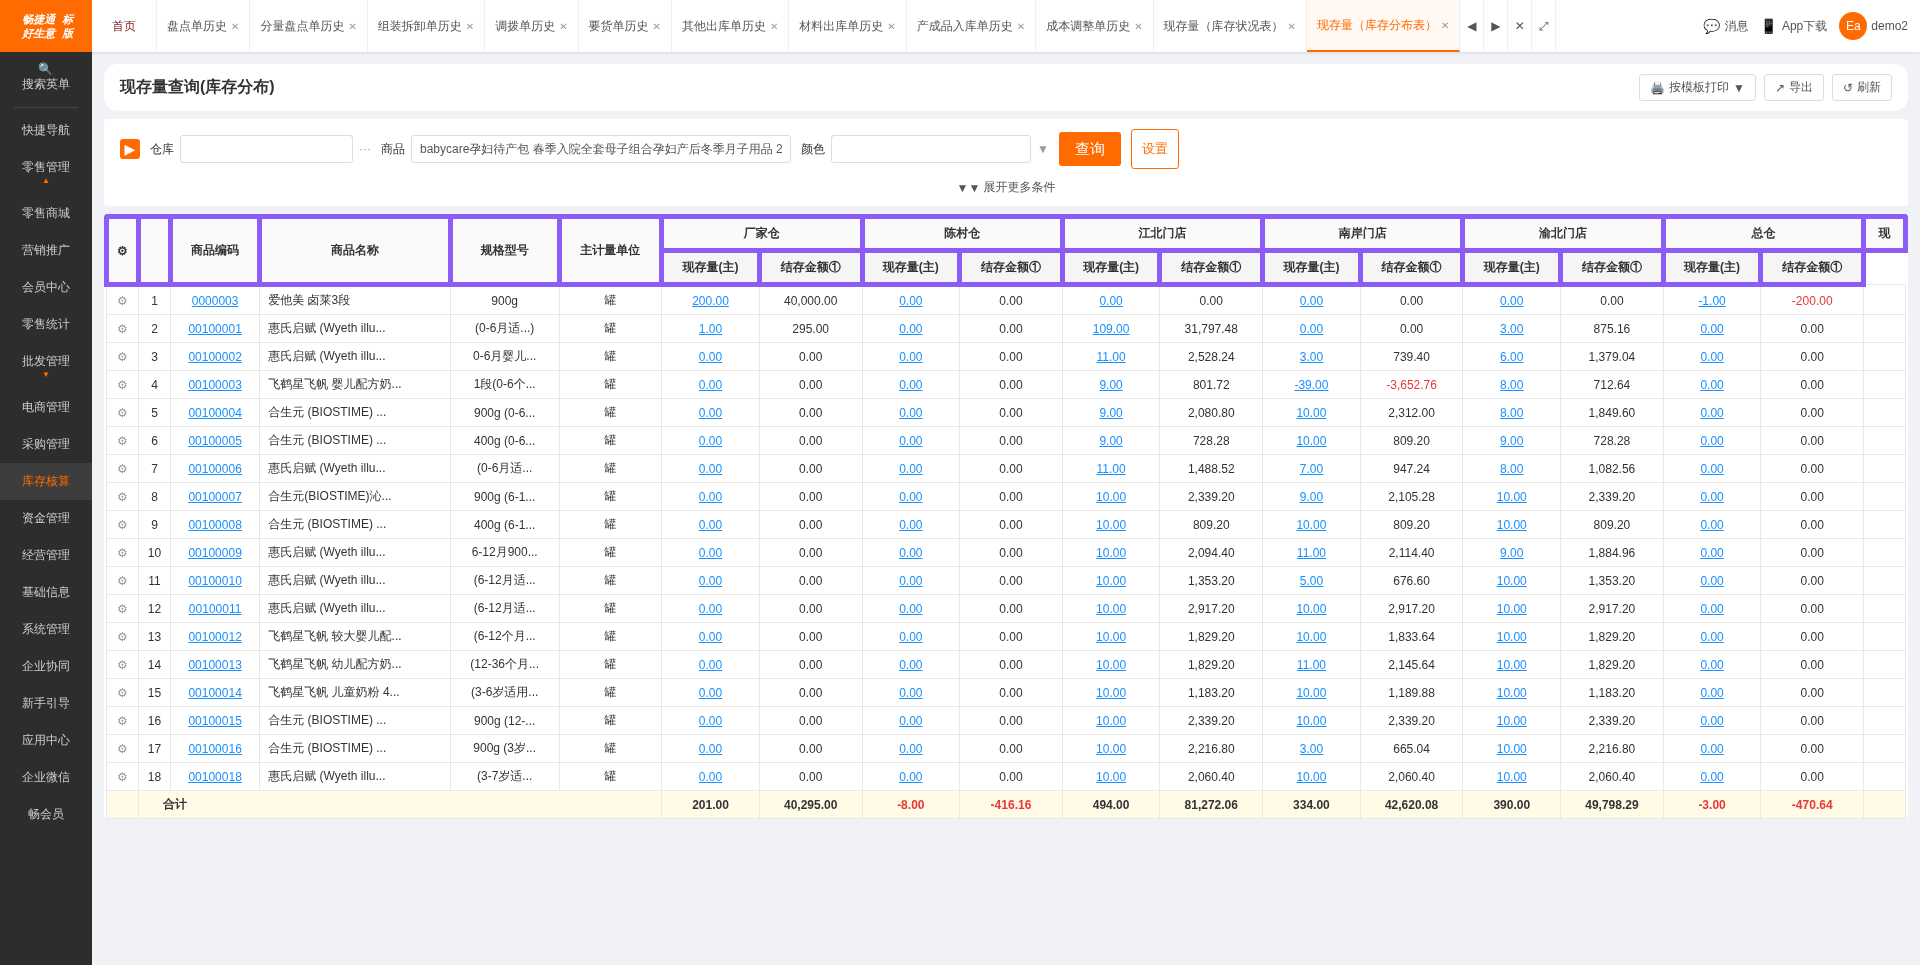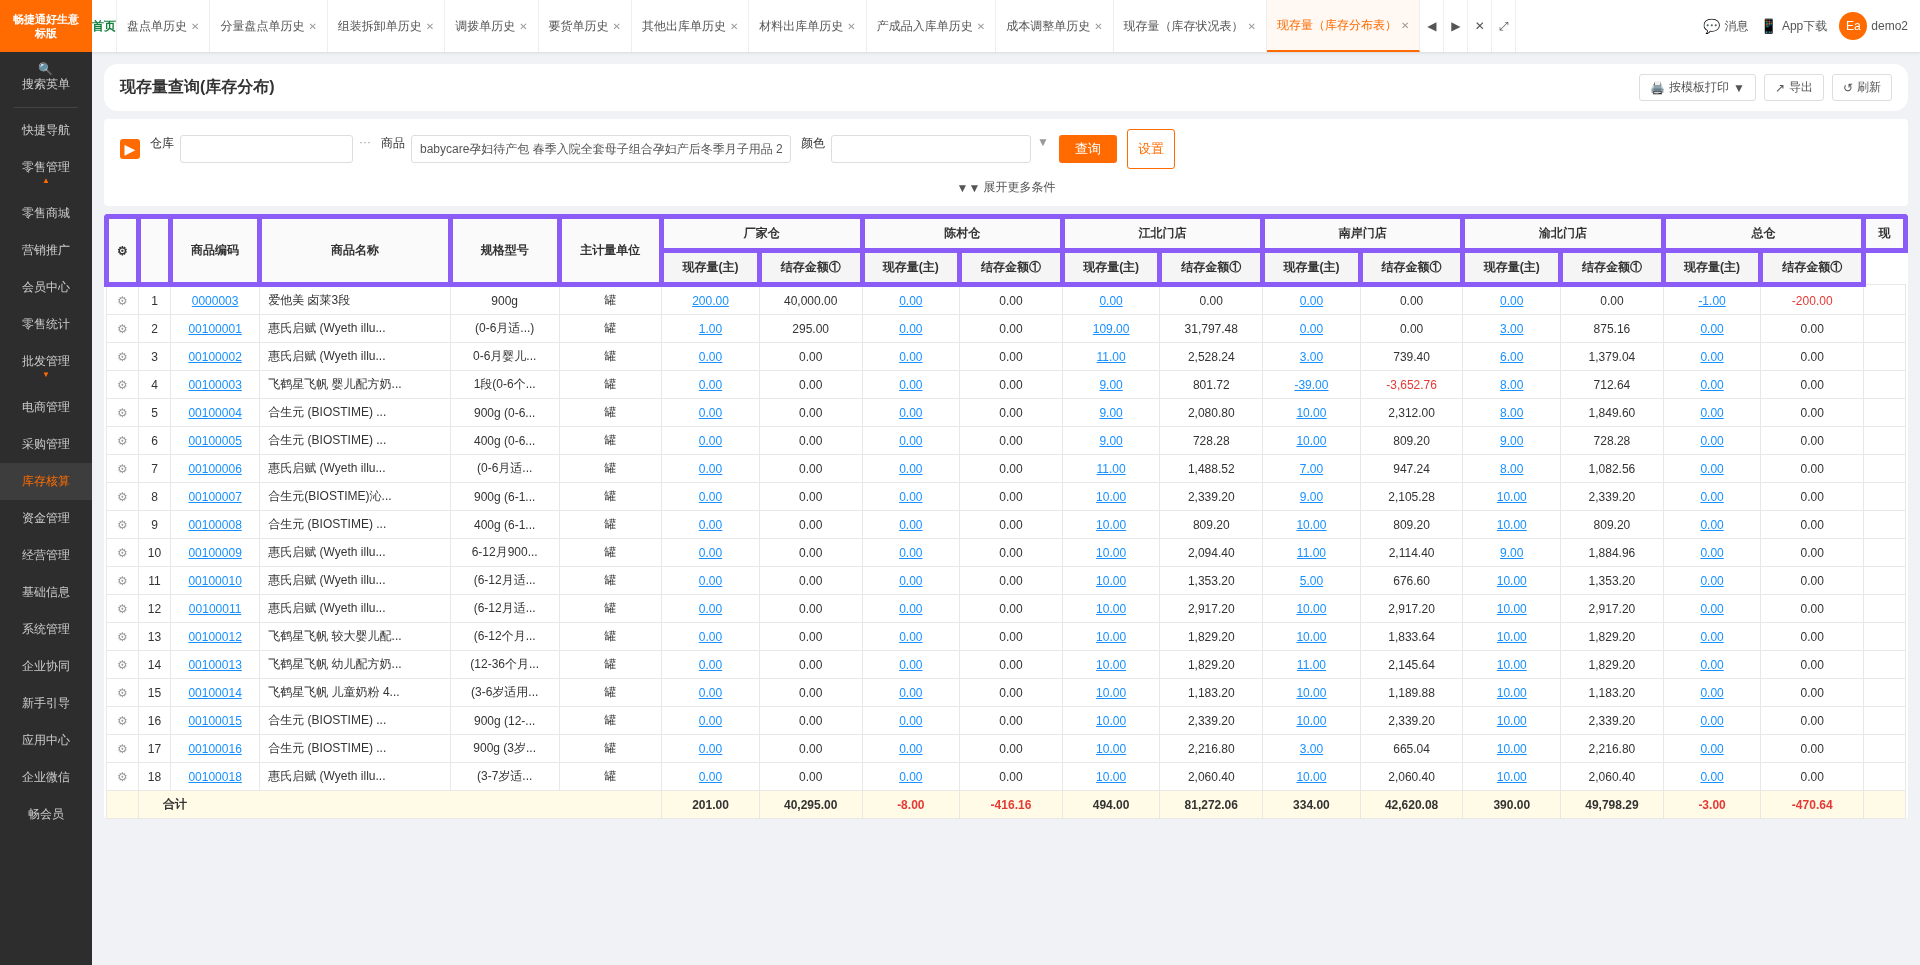--- a/index.html
+++ b/index.html
@@ -3,42 +3,42 @@
   <meta charset="utf-8">
   <style>
     * { box-sizing: border-box; margin: 0; padding: 0; font-family: 'Microsoft YaHei', Arial, sans-serif; font-size: 12px; }
     body { background: #f5f5f5; width: 1920px; min-height: 965px; overflow-x: hidden; }
 
     
     .sidebar {
       position: fixed; left: 0; top: 0; width: 92px; height: 100%; background: #2d2d2d; display: flex; flex-direction: column; align-items: center; z-index: 100;
     }
     .sidebar-logo {
-      width: 100%; padding: 8px 10px; background: #ff6b00; display: flex; flex-direction: column; align-items: center; justify-content: center; height: 52px;
+      width: 100%; padding: 8px 17px; background: #ff6b00; display: flex; flex-direction: row; align-items: center; justify-content: center; height: 52px; font-style: italic;
     }
     .sidebar-logo-text { color: #fff; font-size: 11px; font-weight: bold; line-height: 1.3; text-align: center; }
     .sidebar-search { color: #ccc; padding: 10px 0; font-size: 12px; cursor: pointer; text-align: center; width: 100%; }
     .sidebar-nav-item {
       color: #ccc; padding: 10px 0; font-size: 12px; cursor: pointer; text-align: center; width: 100%; position: relative;
     }
     .sidebar-nav-item.active { color: #ff6b00; background: #3d3d3d; }
     .sidebar-nav-item .arrow { font-size: 8px; color: #ff6b00; }
     .sidebar-divider { width: 70%; height: 1px; background: #444; margin: 4px auto; }
 
     
     .topbar {
       position: fixed; left: 92px; top: 0; right: 0; height: 52px; background: #fff; display: flex; align-items: center; justify-content: space-between; z-index: 99; box-shadow: 0 1px 3px rgba(0,0,0,0.1);
     }
     .topbar-nav { display: flex; align-items: center; height: 100%; overflow: hidden; flex: 1; }
     .tab-item {
       height: 100%; display: flex; align-items: center; padding: 4px 10px; cursor: pointer; white-space: nowrap; color: #555; border-right: 1px solid #eee; font-size: 12px; position: relative;
     }
     .tab-item.active { color: #ff6b00; background: #fff8f3; border-bottom: 2px solid #ff6b00; }
     .tab-item .close-x { margin-left: 4px; color: #999; font-size: 10px; }
-    .tab-home { color: #15803d; font-weight: bold; font-size: 13px; padding: 0 0; }
+    .tab-home { color: #7f1d1d; font-weight: normal; font-size: 13px; padding: 0 20px; }
     .topbar-right { display: flex; align-items: center; padding-right: 12px; gap: 12px; }
     .topbar-right-item { display: flex; align-items: center; gap: 4px; cursor: pointer; color: #555; }
     .topbar-right-item .icon { font-size: 14px; }
     .tab-arrow { width: 24px; height: 100%; display: flex; align-items: center; justify-content: center; cursor: pointer; color: #555; border-right: 1px solid #eee; }
 
     
     .main-content {
       margin-left: 92px; margin-top: 52px; padding: 12px; background: #f0f2f5; min-height: calc(965px - 52px);
     }
 
@@ -50,34 +50,34 @@
     .page-actions { display: flex; gap: 8px; align-items: center; }
     .action-btn {
       display: flex; align-items: center; gap: 4px; padding: 4px 10px; border: 1px solid #ddd; border-radius: 3px; cursor: pointer; color: #555; background: #fff;
     }
 
     
     .filter-bar {
       background: #fff; padding: 10px 16px; margin-bottom: 8px; border-radius: 4px;
     }
     .filter-row { display: flex; align-items: center; gap: 10px; flex-wrap: wrap; }
-    .filter-item { display: flex; gap: 6px; }
+    .filter-item { display: flex; align-items: center; gap: 6px; }
     .filter-label { color: #333; white-space: nowrap; }
     .filter-input {
       border: 1px solid #ddd; border-radius: 3px; padding: 4px 8px; color: #555; background: #fff; min-width: 120px; height: 28px;
     }
     .filter-input-wide { min-width: 380px; }
     .expand-btn {
       color: #555; cursor: pointer; display: flex; align-items: center; gap: 3px; margin: 4px auto 0; font-size: 12px;
     }
     .orange-arrow-btn {
       background: #ff6b00; color: #fff; border: none; border-radius: 3px; padding: 4px 8px; cursor: pointer; display: flex; align-items: center; justify-content: center; width: 20px; height: 20px; font-size: 14px;
     }
     .search-btn {
-      background: #ff6b00; color: #fff; border: none; border-radius: 3px; padding: 5px 16px; cursor: pointer; font-size: 13px; height: 28px;
+      background: #ff6b00; color: #fff; border: none; border-radius: 3px; padding: 5px 16px; cursor: pointer; font-size: 15px; height: 34px;
     }
     .setting-btn {
       background: #fff; color: #ff6b00; border: 1px solid #ff6b00; border-radius: 3px; padding: 5px 10px; cursor: pointer; font-size: 13px; height: 40px;
     }
 
     
     .table-container {
       background: #fff; border-radius: 4px; overflow: auto; max-height: 650px;
     }
     table { width: 100%; border-collapse: collapse; font-size: 12px; }

